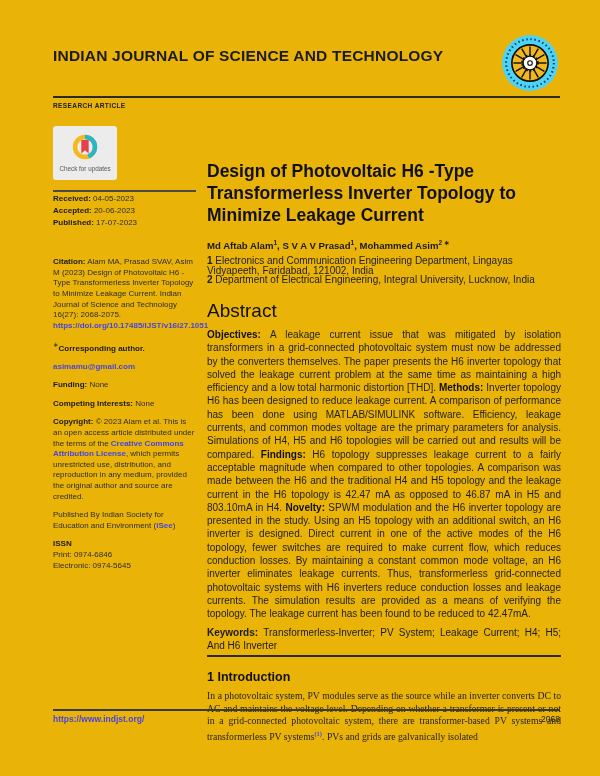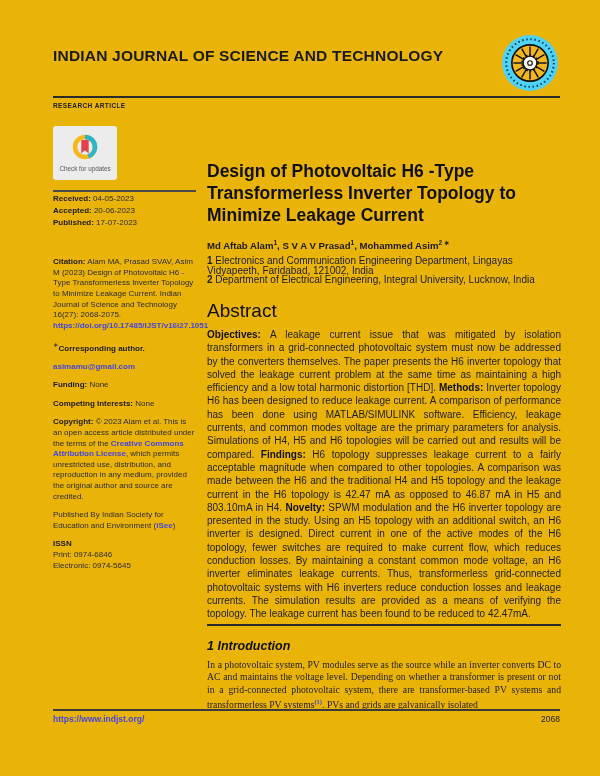--- a/index.html
+++ b/index.html
@@ -33,21 +33,21 @@
   .content{position:absolute;left:207px;top:126px;width:354px;margin-top:34px;}
   .article-title{font-size:17.5px;font-weight:bold;line-height:22px;color:#111;}
   .authors{margin-top:13px;font-size:9.6px;font-weight:bold;}
   .authors sup{font-size:6.5px;}
   .affiliations{margin-top:5px;font-size:10px;line-height:9.6px;color:#222;}
   .abstract-heading{margin-top:15px;font-size:19px;font-weight:400;color:#111;}
   .abstract-body{margin-top:6px;font-size:10px;line-height:13.3px;text-align:justify;color:#1f1f1f;}
   .abstract-body b{color:#111;}
   .keywords{margin-top:5px;font-size:10px;line-height:13.3px;text-align:justify;}
   .kw-rule{margin-top:3px;height:2px;background:#2a2a2a;}
-  .intro-heading{margin-top:13px;font-size:12.5px;font-weight:bold;color:#111;font-style:italic;}
+  .intro-heading{margin-top:13px;font-size:12.5px;font-weight:bold;color:#111;}
   .intro-body{margin-top:6px;font-family:"Liberation Serif",serif;font-size:9.7px;line-height:12.6px;text-align:justify;color:#1f1f1f;}
   .intro-body sup{font-size:6.5px;}
   
   .footer-rule{position:absolute;left:53px;top:709px;width:507px;height:2px;background:#3a3a3a;}
   .footer-url{position:absolute;left:53px;top:714px;font-size:8.5px;}
   .footer-page{position:absolute;left:520px;top:714px;width:40px;text-align:right;font-size:8.5px;color:#222;}
 </style>
 </head>
 <body>
 
@@ -142,20 +142,23 @@
       <div><b>1</b><span> Electronics and Communication Engineering Department, Lingayas Vidyapeeth, Faridabad, 121002, India</span></div>
       <div><b>2</b><span> Department of Electrical Engineering, Integral University, Lucknow, India</span></div>
     </div>
 
     <div class="abstract-heading">Abstract</div>
 
     <div class="abstract-body">
       <b>Objectives: </b><span>A leakage current issue that was mitigated by isolation transformers in a grid-connected photovoltaic system must now be addressed by the converters themselves. The paper presents the H6 inverter topology that solved the leakage current problem at the same time as maintaining a high efficiency and a low total harmonic distortion [THD]. </span><b>Methods: </b><span>Inverter topology H6 has been designed to reduce leakage current. A comparison of performance has been done using MATLAB/SIMULINK software. Efficiency, leakage currents, and common modes voltage are the primary parameters for analysis. Simulations of H4, H5 and H6 topologies will be carried out and results will be compared. </span><b>Findings: </b><span>H6 topology suppresses leakage current to a fairly acceptable magnitude when compared to other topologies. A comparison was made between the H6 and the traditional H4 and H5 topology and the leakage current in the H6 topology is 42.47 mA as opposed to 46.87 mA in H5 and 803.10mA in H4. </span><b>Novelty: </b><span>SPWM modulation and the H6 inverter topology are presented in the study. Using an H5 topology with an additional switch, an H6 inverter is designed. Direct current in one of the active modes of the H6 topology, fewer switches are required to make current flow, which reduces conduction losses. By maintaining a constant common mode voltage, an H6 inverter eliminates leakage currents. Thus, transformerless grid-connected photovoltaic systems with H6 inverters reduce conduction losses and leakage currents. The simulation results are provided as a means of verifying the topology. The leakage current has been found to be reduced to 42.47mA.</span>
     </div>
 
+    <div class="keywords">
+      <b>Keywords: </b><span>Transformerless-Inverter; PV System; Leakage Current; H4; H5; And H6 Inverter</span>
+    </div>
 
     <div class="kw-rule"></div>
 
     <div class="intro-heading">1 Introduction</div>
 
     <div class="intro-body">
       <span>In a photovoltaic system, PV modules serve as the source while an inverter converts DC to AC and maintains the voltage level. Depending on whether a transformer is present or not in a grid-connected photovoltaic system, there are transformer-based PV systems and transformerless PV systems</span><sup><a href="#">(1)</a></sup><span>. PVs and grids are galvanically isolated</span>
     </div>
   </div>
 

